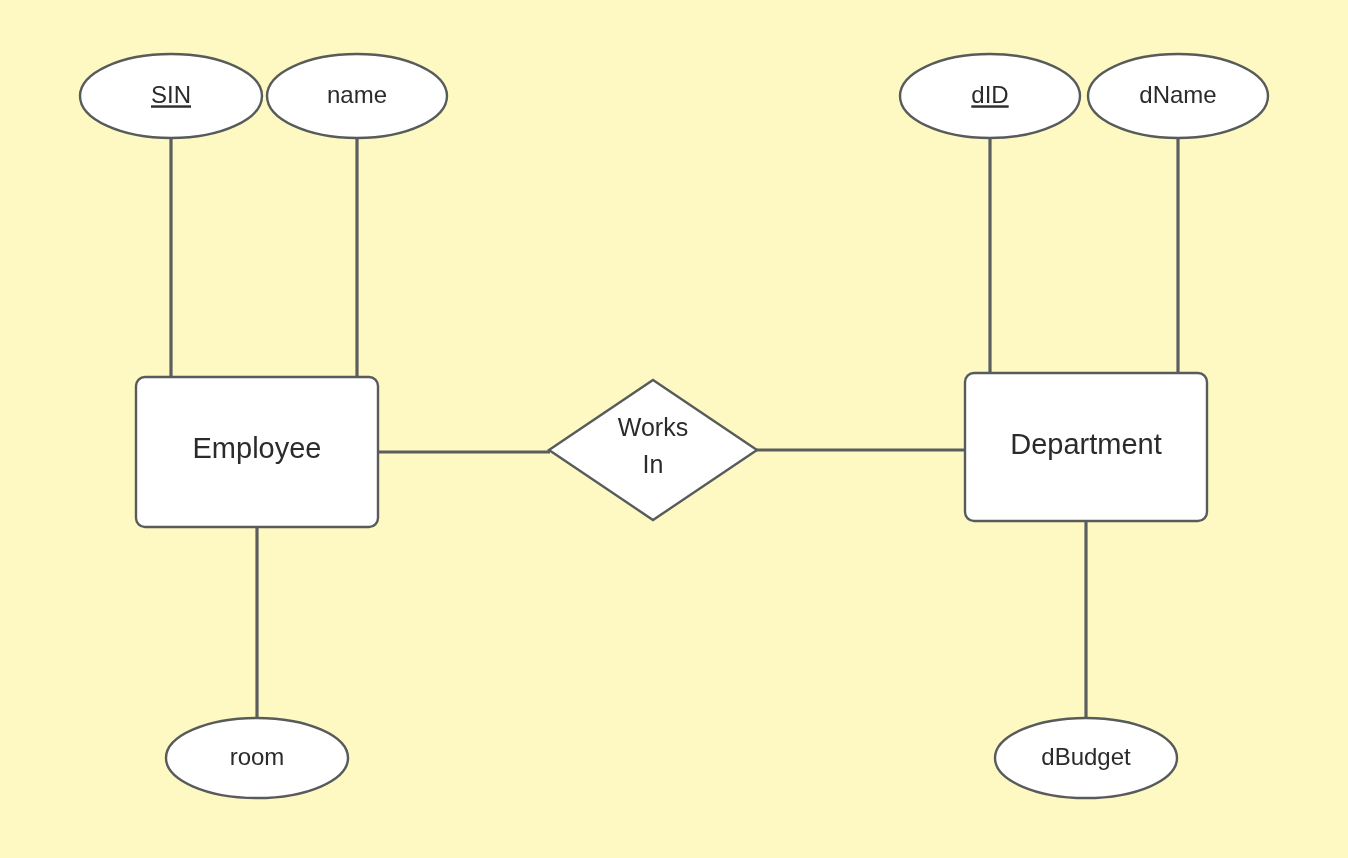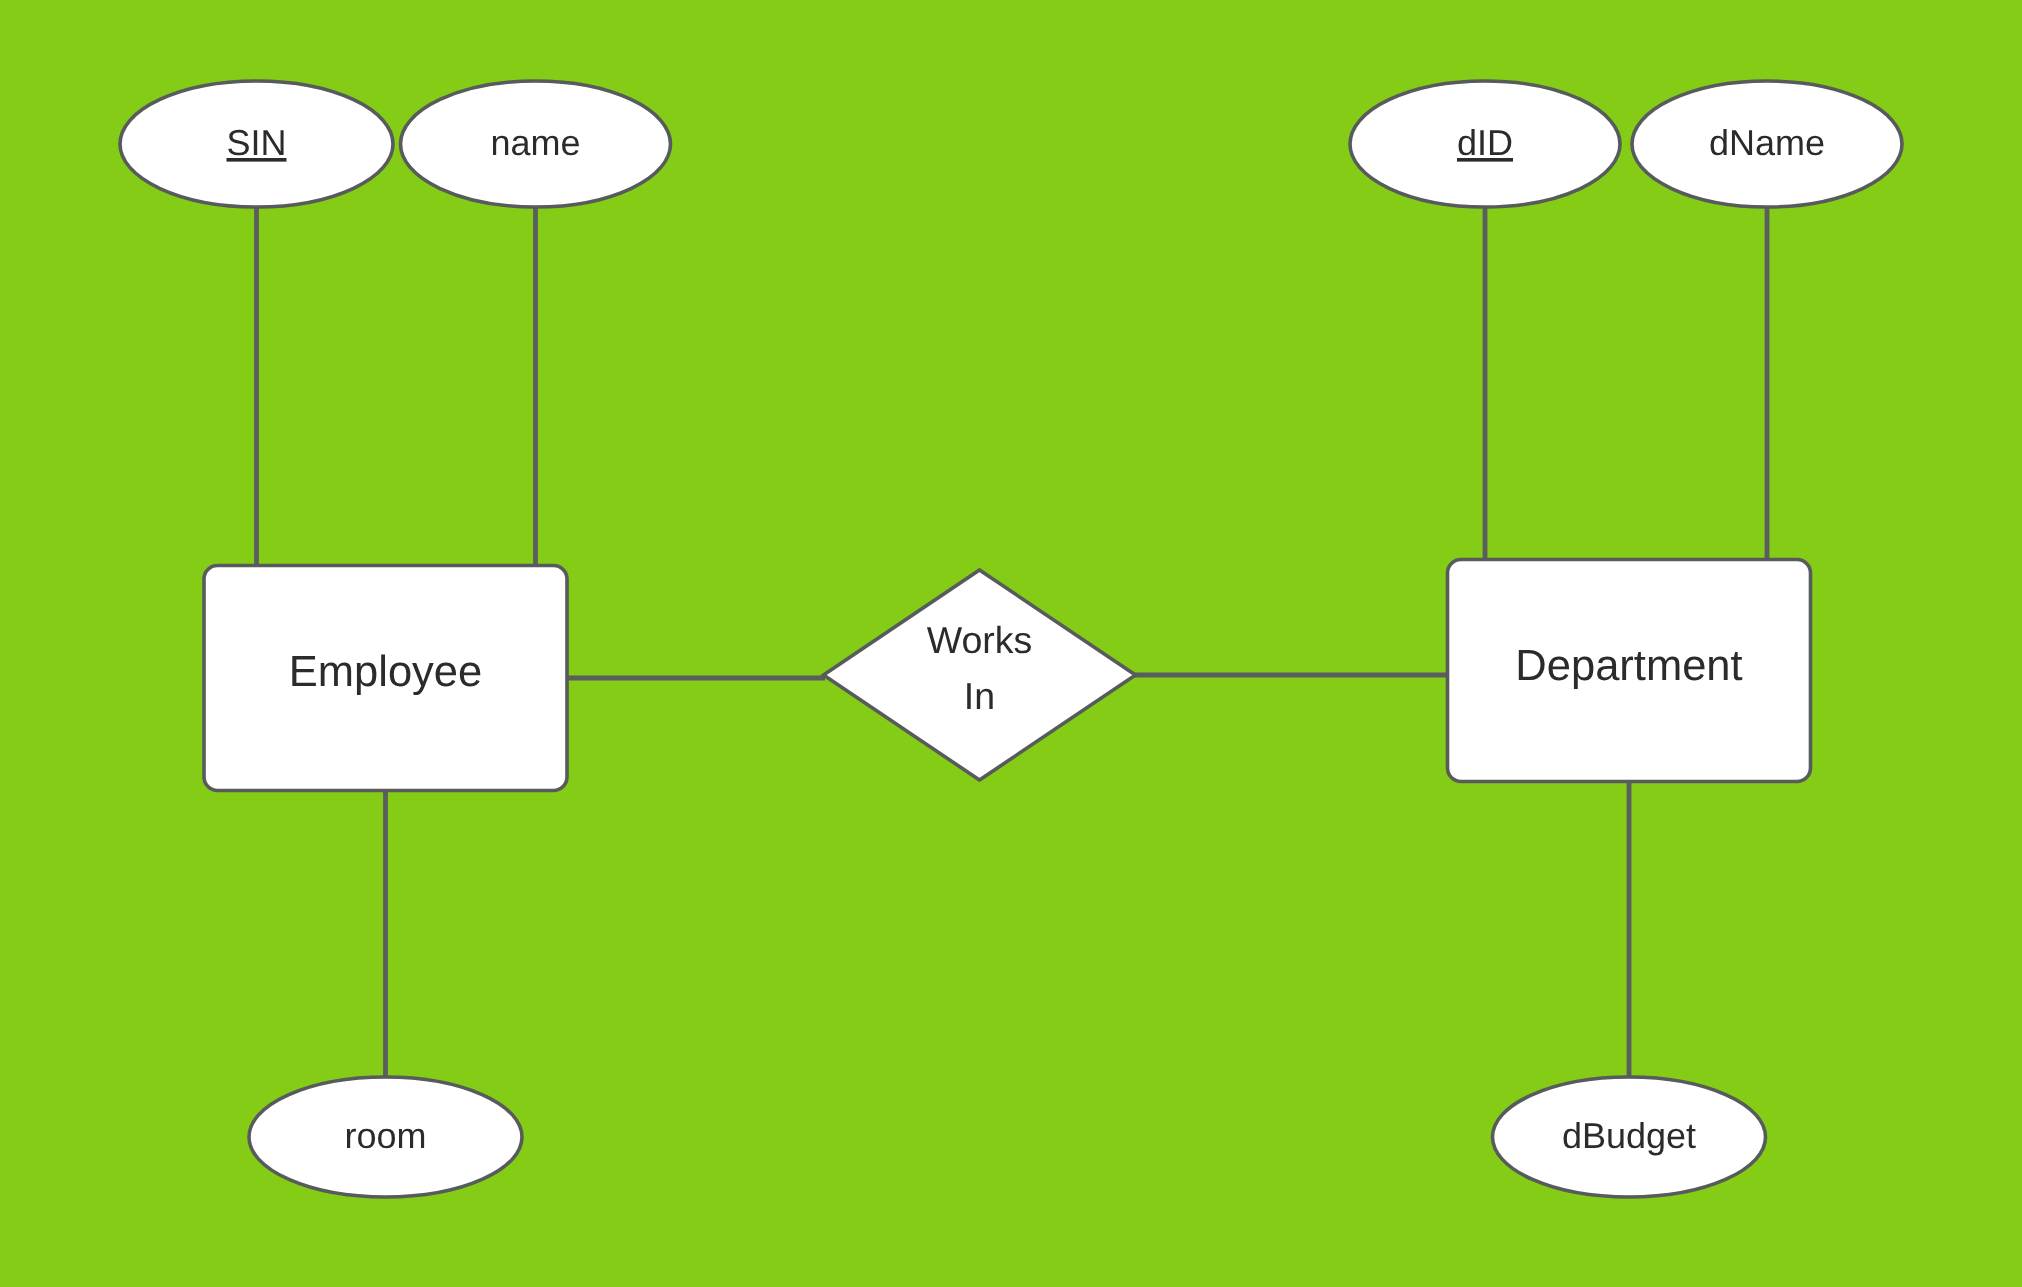--- a/index.html
+++ b/index.html
@@ -9,21 +9,21 @@
     background: #ffffff;
   }
   body {
     font-family: "Liberation Sans", sans-serif;
     color: #2b2b2b;
   }
   #canvas {
     position: relative;
     width: 1348px;
     height: 858px;
-    background: #84cc16;
+    background: #fef9c3;
     overflow: hidden;
   }
   #er-svg {
     position: absolute;
     top: 0;
     left: 0;
     width: 1348px;
     height: 858px;
     display: block;
   }

